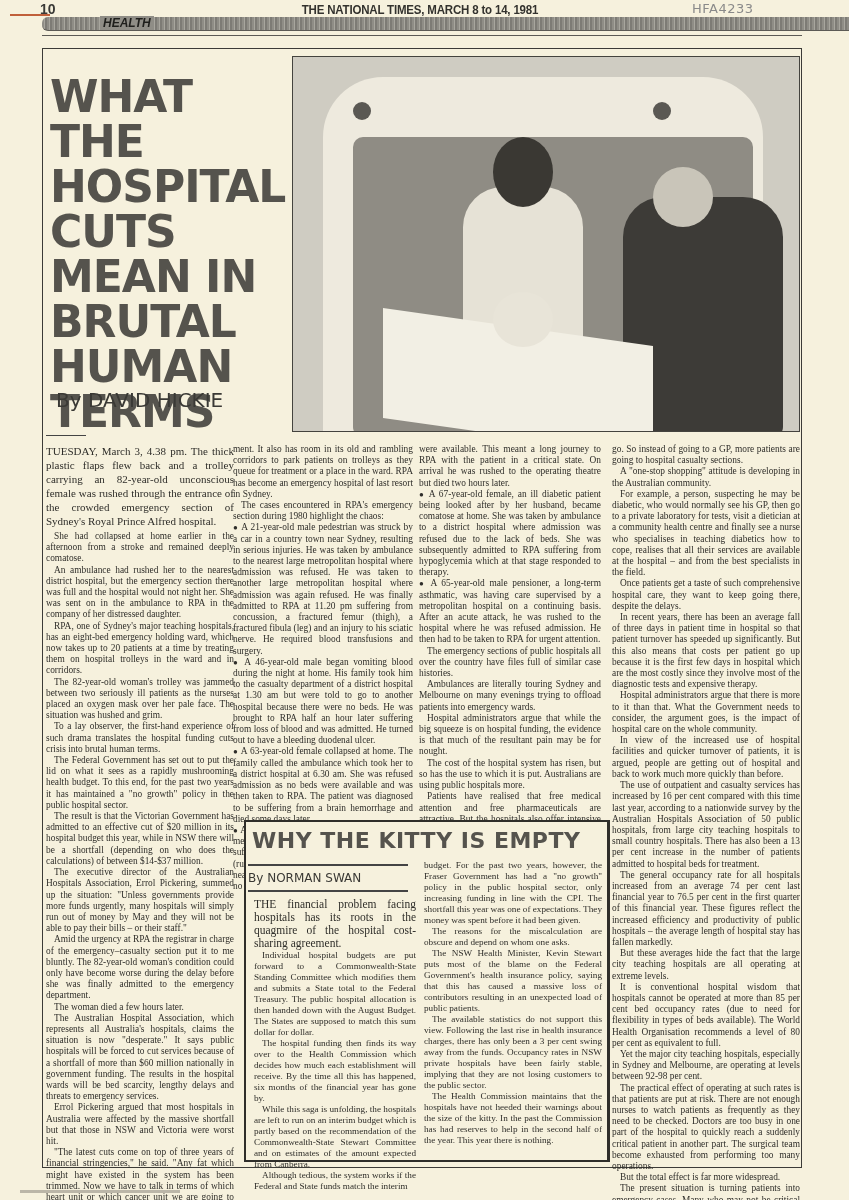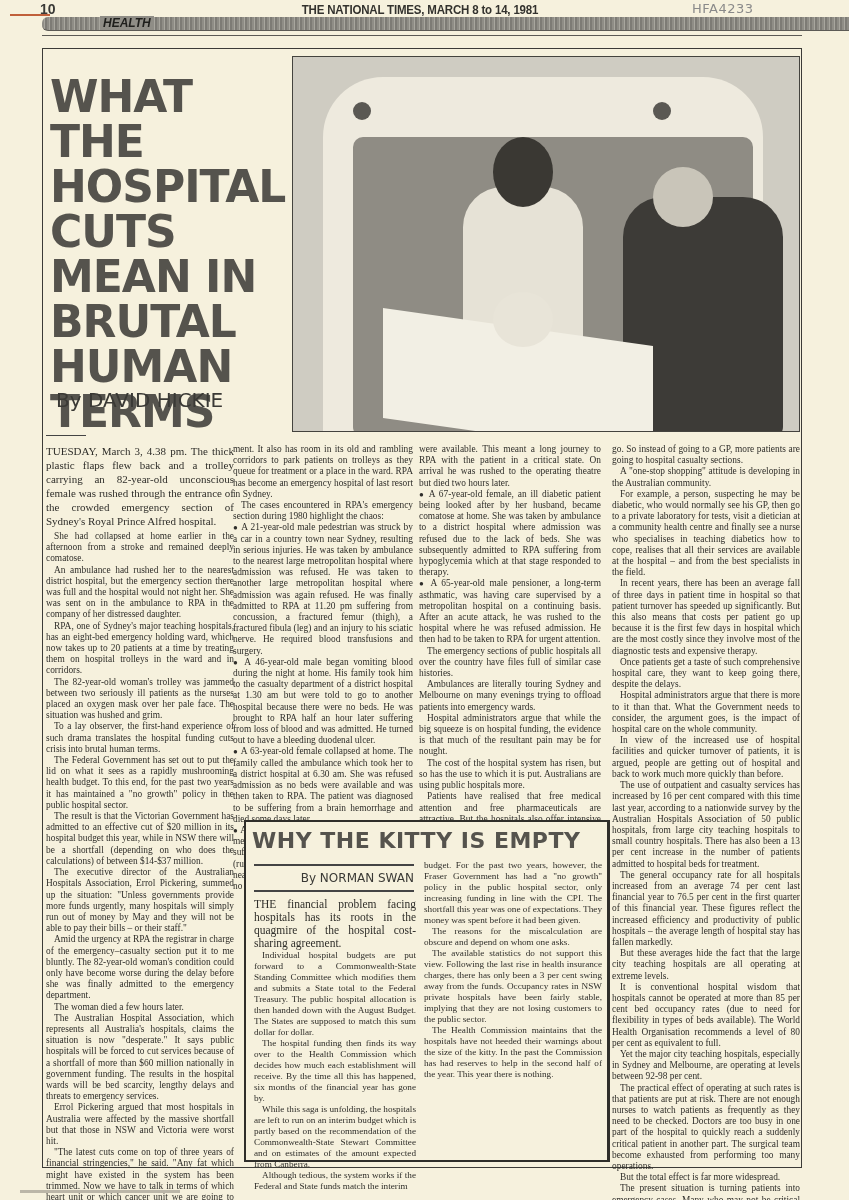--- a/index.html
+++ b/index.html
@@ -32,21 +32,21 @@
   .photo .stretcher { position: absolute; background: #f2efe4; }
 
   .col { position: absolute; font-size: 9.4px; line-height: 11.2px; text-align: justify; color: #2f2e2a; hyphens: auto; }
   .col p { text-indent: 8px; }
   .col p.bullet { text-indent: 0; }
   .col p.bullet::before { content: "\25CF  "; font-size: 8px; }
   .lead { font-size: 11px; line-height: 14px; text-indent: 0 !important; margin-bottom: 3px; }
 
   .sidebar { position: absolute; left: 244px; top: 820px; width: 366px; height: 342px; border: 2px solid #2f2e2a; border-right-width: 3px; background: #f6f1dd; }
   .sidebar-head { position: absolute; left: 6px; top: 6px; width: 340px; font: 900 22px "DejaVu Sans", sans-serif; color: #55534d; letter-spacing: 0.5px; text-transform: uppercase; }
-  .sidebar-byline-box { position: absolute; left: 8px; top: 42px; width: 160px; height: 28px; border-top: 2px solid #444; border-bottom: 2px solid #444; text-align: right; font: 12px "DejaVu Sans", sans-serif; line-height: 24px; color: #3a3935; }
+  .sidebar-byline-box { position: absolute; left: 2px; top: 42px; width: 160px; height: 28px; border-top: 2px solid #444; border-bottom: 2px solid #444; text-align: left; font: 12px "DejaVu Sans", sans-serif; line-height: 24px; color: #3a3935; }
   .sidebar .col { font-size: 9.2px; line-height: 11px; }
   .sidebar .lead2 { font-size: 11.5px; line-height: 13px; text-indent: 0 !important; }
   .foot-smudge { position: absolute; left: 20px; top: 1190px; width: 160px; height: 3px; background: #bbb6a8; }
 </style>
 </head>
 <body>
 
 <div class="page-num">10</div>
 <div class="masthead">THE NATIONAL TIMES, MARCH 8 to 14, 1981</div>
 <div class="handwritten">HFA4233</div>
@@ -118,22 +118,22 @@
   <p>Ambulances are literally touring Sydney and Melbourne on many evenings trying to offload patients into emergency wards.</p>
   <p>Hospital administrators argue that while the big squeeze is on hospital funding, the evidence is that much of the resultant pain may be for nought.</p>
   <p>The cost of the hospital system has risen, but so has the use to which it is put. Australians are using public hospitals more.</p>
   <p>Patients have realised that free medical attention and free pharmaceuticals are attractive. But the hospitals also offer intensive care all in one</p>
 </div>
 
 <div class="col" style="left:612px;top:444px;width:188px;height:715px;">
   <p style="text-indent:0">go. So instead of going to a GP, more patients are going to hospital casualty sections.</p>
   <p>A "one-stop shopping" attitude is developing in the Australian community.</p>
   <p>For example, a person, suspecting he may be diabetic, who would normally see his GP, then go to a private laboratory for tests, visit a dietician at a community health centre and finally see a nurse who specialises in teaching diabetics how to cope, realises that all their services are available at the hospital – and from the best specialists in the field.</p>
+  <p>Once patients get a taste of such comprehensive hospital care, they want to keep going there, despite the delays.</p>
   <p>In recent years, there has been an average fall of three days in patient time in hospital so that patient turnover has speeded up significantly. But this also means that costs per patient go up because it is the first few days in hospital which are the most costly since they involve most of the diagnostic tests and expensive therapy.</p>
-  <p>Once patients get a taste of such comprehensive hospital care, they want to keep going there, despite the delays.</p>
   <p>Hospital administrators argue that there is more to it than that. What the Government needs to consider, the argument goes, is the impact of hospital care on the whole community.</p>
   <p>In view of the increased use of hospital facilities and quicker turnover of patients, it is argued, people are getting out of hospital and back to work much more quickly than before.</p>
   <p>The use of outpatient and casualty services has increased by 16 per cent compared with this time last year, according to a nationwide survey by the Australian Hospitals Association of 50 public hospitals, from large city teaching hospitals to small country hospitals. There has also been a 13 per cent increase in the number of patients admitted to hospital beds for treatment.</p>
   <p>The general occupancy rate for all hospitals increased from an average 74 per cent last financial year to 76.5 per cent in the first quarter of this financial year. These figures reflect the increased efficiency and productivity of public hospitals – the average length of hospital stay has fallen markedly.</p>
   <p>But these averages hide the fact that the large city teaching hospitals are all operating at extreme levels.</p>
   <p>It is conventional hospital wisdom that hospitals cannot be operated at more than 85 per cent bed occupancy rates (due to need for flexibility in types of beds available). The World Health Organisation recommends a level of 80 per cent as equivalent to full.</p>
   <p>Yet the major city teaching hospitals, especially in Sydney and Melbourne, are operating at levels between 92-98 per cent.</p>
   <p>The practical effect of operating at such rates is that patients are put at risk. There are not enough nurses to watch patients as frequently as they need to be checked. Doctors are too busy in one part of the hospital to quickly reach a suddenly critical patient in another part. The surgical team become exhausted from performing too many operations.</p>
   <p>But the total effect is far more widespread.</p>
   <p>The present situation is turning patients into emergency cases. Many who may not be critical at the start become that way before they receive treatment.</p>
@@ -145,18 +145,19 @@
   <div class="col" style="left:8px;top:76px;width:162px;height:260px;">
     <p class="lead2">THE financial problem facing hospitals has its roots in the quagmire of the hospital cost-sharing agreement.</p>
     <p>Individual hospital budgets are put forward to a Commonwealth-State Standing Committee which modifies them and submits a State total to the Federal Treasury. The public hospital allocation is then handed down with the August Budget. The States are supposed to match this sum dollar for dollar.</p>
     <p>The hospital funding then finds its way over to the Health Commission which decides how much each establishment will receive. By the time all this has happened, six months of the financial year has gone by.</p>
     <p>While this saga is unfolding, the hospitals are left to run on an interim budget which is partly based on the recommendation of the Commonwealth-State Stewart Committee and on estimates of the amount expected from Canberra.</p>
     <p>Although tedious, the system works if the Federal and State funds match the interim</p>
   </div>
   <div class="col" style="left:178px;top:38px;width:178px;height:300px;">
     <p style="text-indent:0">budget. For the past two years, however, the Fraser Government has had a "no growth" policy in the public hospital sector, only increasing funding in line with the CPI. The shortfall this year was one of expectations. They money was spent before it had been given.</p>
     <p>The reasons for the miscalculation are obscure and depend on whom one asks.</p>
+    <p>The NSW Health Minister, Kevin Stewart puts most of the blame on the Federal Government's health insurance policy, saying that this has caused a massive loss of contributors resulting in an unexpected load of public patients.</p>
     <p>The available statistics do not support this view. Following the last rise in health insurance charges, there has only been a 3 per cent swing away from the funds. Occupancy rates in NSW private hospitals have been fairly stable, implying that they are not losing customers to the public sector.</p>
     <p>The Health Commission maintains that the hospitals have not heeded their warnings about the size of the kitty. In the past the Commission has had reserves to help in the second half of the year. This year there is nothing.</p>
   </div>
 </div>
 
 <div class="foot-smudge"></div>
 
 </body></html>

